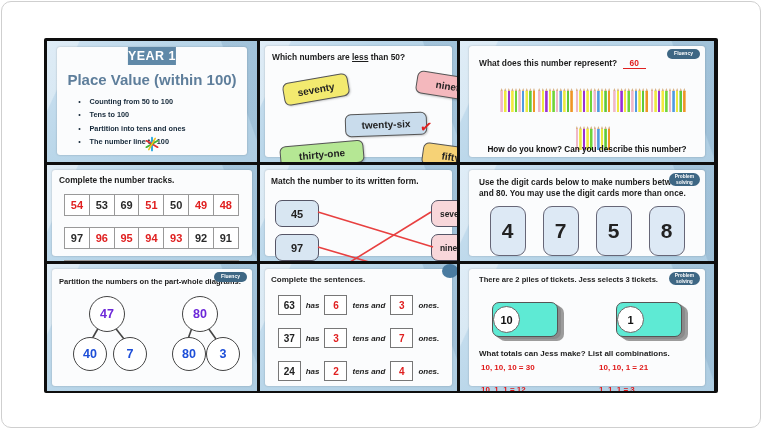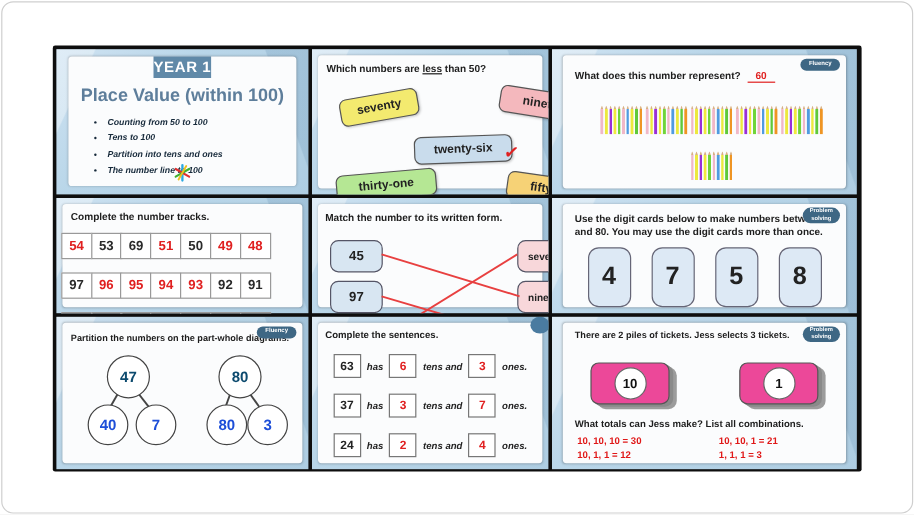--- a/index.html
+++ b/index.html
@@ -22,21 +22,21 @@
     border-radius:9px;text-align:center;padding:2px 7px;font-weight:bold;line-height:1.15;}
   .badge.one{font-size:5px;}
   .badge.two{font-size:4.8px;padding:1px 6px;}
   
   .s1 .card{inset:6px 10px 7px 10px;}
   .year-box{position:absolute;top:0;left:50%;transform:translateX(-50%);background:#6089a8;
     color:#fff;font-weight:bold;font-size:12.5px;padding:2px 0;letter-spacing:.5px;}
   .title1{position:absolute;top:24px;width:100%;text-align:center;font-size:15px;
     font-weight:bold;color:#5e7e9b;}
   .agenda{position:absolute;top:48px;left:50%;transform:translateX(-46%);margin:0;
-    padding-left:12px;width:150px;font-style:italic;}
+    padding-left:12px;width:150px;}
   .agenda li{font-size:7.3px;font-weight:bold;color:#16293a;line-height:1.85;}
   .star{position:absolute;bottom:3px;left:50%;transform:translateX(-50%);}
   
   .wcard{position:absolute;border:1.2px solid #555;border-radius:6px;text-align:center;
     font-weight:bold;font-size:10px;color:#222;padding:5px 4px;box-shadow:1px 1px 2px rgba(0,0,0,.2);}
   .wc0{left:18px;top:32px;width:56px;transform:rotate(-10deg);}
   .wc1{left:151px;top:30px;width:70px;transform:rotate(9deg);}
   .wc2{left:80px;top:67px;width:72px;transform:rotate(-2deg);}
   .wc3{left:15px;top:97px;width:74px;transform:rotate(-5deg);}
   .wc4{left:157px;top:101px;width:68px;transform:rotate(8deg);}
@@ -46,59 +46,59 @@
   
   .answer{color:#e02020;border-bottom:1.6px solid #e02020;padding:0 7px;margin-left:3px;}
   .pencil-grid{position:absolute;left:30px;right:18px;top:40px;display:flex;flex-wrap:wrap;
     justify-content:space-around;row-gap:12px;}
   .bundle{display:flex;align-items:flex-end;gap:1px;height:26px;}
   .pencil{width:2.6px;height:24px;clip-path:polygon(50% 0,100% 14%,100% 100%,0 100%,0 14%);}
   .foot3{position:absolute;bottom:3px;width:100%;text-align:center;font-size:8.2px;
     font-weight:bold;color:#111;}
   
   .tracks{position:absolute;top:24px;left:0;right:0;}
-  .track{display:flex;margin-bottom:11px;}
+  .track{display:flex;justify-content:center;margin-bottom:11px;}
   .cell{width:24px;height:20px;background:#fff;border:1.2px solid #999;margin-left:-1.2px;
     display:flex;align-items:center;justify-content:center;font-weight:bold;font-size:11px;color:#2a2a2a;}
   .cell.red{color:#e02020;}
   .track-cut{margin-bottom:0;}
   
   .mbox{position:absolute;height:25px;border:1.3px solid #556;border-radius:7px;
     display:flex;align-items:center;font-weight:bold;color:#222;}
   .mleft{left:10px;width:42px;background:#d8e6f2;justify-content:center;font-size:11px;}
   .mright{left:166px;width:86px;background:#f8d7da;padding-left:8px;font-size:8.4px;}
   .my0{top:30px;}.my1{top:64px;}
   .mlines{position:absolute;inset:0;pointer-events:none;}
   
   .digits{position:absolute;top:36px;width:100%;display:flex;justify-content:center;gap:17px;}
   .dcard{width:34px;height:48px;background:#dde9f5;border:1.4px solid #667;border-radius:9px;
     display:flex;align-items:center;justify-content:center;font-size:21px;font-weight:bold;color:#222;}
   
   .pw-circle{position:absolute;background:#fff;border:1.6px solid #444;border-radius:50%;
     display:flex;align-items:center;justify-content:center;font-weight:bold;font-size:12.5px;}
-  .pw-whole{width:34px;height:34px;color:#0c4a6e;}
+  .pw-whole{width:34px;height:34px;color:#6d28d9;}
   .pw-part{width:32px;height:32px;color:#1d4ed8;}
   .pwlines{position:absolute;inset:0;pointer-events:none;}
   
   .sent{position:absolute;top:26px;width:100%;display:flex;flex-direction:column;gap:13px;align-items:center;}
   .srow{display:flex;align-items:center;gap:5px;}
   .sbox{width:21px;height:18px;background:#fff;border:1.2px solid #777;display:flex;
     align-items:center;justify-content:center;font-weight:bold;font-size:10px;color:#222;}
   .sbox.red{color:#e02020;}
   .sword{font-size:8px;font-weight:bold;color:#222;font-style:italic;}
   .corner-badge{position:absolute;top:-5px;right:-6px;width:16px;height:14px;background:#4a7ba0;
     border-radius:50%;z-index:5;}
   
   .tickets{position:absolute;top:33px;width:100%;display:flex;justify-content:center;gap:58px;}
-  .ticket{width:64px;height:33px;background:#ec4899;border:1px solid #555;border-radius:7px;
-    box-shadow:3px 2px 0 #8a8a8a,6px 4px 0 #9c9c9c;display:flex;align-items:center;justify-content:center;}
+  .ticket{width:64px;height:33px;background:#5eead4;border:1px solid #555;border-radius:7px;
+    box-shadow:3px 2px 0 #8a8a8a,6px 4px 0 #9c9c9c;display:flex;align-items:center;}
   .tcircle{width:25px;height:25px;background:#fff;border:1px solid #666;border-radius:50%;
     display:flex;align-items:center;justify-content:center;font-weight:bold;font-size:11px;color:#111;}
   .combos{position:absolute;left:12px;top:94px;display:grid;grid-template-columns:118px 118px;
-    row-gap:3px;font-size:8px;font-weight:bold;color:#e01818;}
+    row-gap:13px;font-size:8px;font-weight:bold;color:#e01818;}
 </style>
 </head>
 <body>
 
 <div class="page-frame"></div>
 
 <div class="deck">
 
   <div class="slide s1">
     <div class="card">
@@ -210,20 +210,21 @@
             <div class="pencil" style="background: linear-gradient(rgb(216, 177, 132) 0px, rgb(216, 177, 132) 3px, rgb(154, 47, 214) 3px);"></div>
             <div class="pencil" style="background: linear-gradient(rgb(216, 177, 132) 0px, rgb(216, 177, 132) 3px, rgb(242, 234, 62) 3px);"></div>
             <div class="pencil" style="background: linear-gradient(rgb(216, 177, 132) 0px, rgb(216, 177, 132) 3px, rgb(111, 212, 58) 3px);"></div>
             <div class="pencil" style="background: linear-gradient(rgb(216, 177, 132) 0px, rgb(216, 177, 132) 3px, rgb(240, 184, 200) 3px);"></div>
             <div class="pencil" style="background: linear-gradient(rgb(216, 177, 132) 0px, rgb(216, 177, 132) 3px, rgb(79, 155, 224) 3px);"></div>
             <div class="pencil" style="background: linear-gradient(rgb(216, 177, 132) 0px, rgb(216, 177, 132) 3px, rgb(236, 233, 63) 3px);"></div>
             <div class="pencil" style="background: linear-gradient(rgb(216, 177, 132) 0px, rgb(216, 177, 132) 3px, rgb(95, 201, 58) 3px);"></div>
             <div class="pencil" style="background: linear-gradient(rgb(216, 177, 132) 0px, rgb(216, 177, 132) 3px, rgb(239, 149, 36) 3px);"></div>
           </div>
         </div>
+      <div class="foot3">How do you know? Can you describe this number?</div>
     </div>
   </div>
 
   <div class="slide s4">
     <div class="card">
       <div class="hd" style="left:7px;top:5px;font-size:8.4px;">Complete the number tracks.</div>
       <div class="tracks" id="tracks">
           <div class="track">
             <div class="cell red">54</div>
             <div class="cell">53</div>

